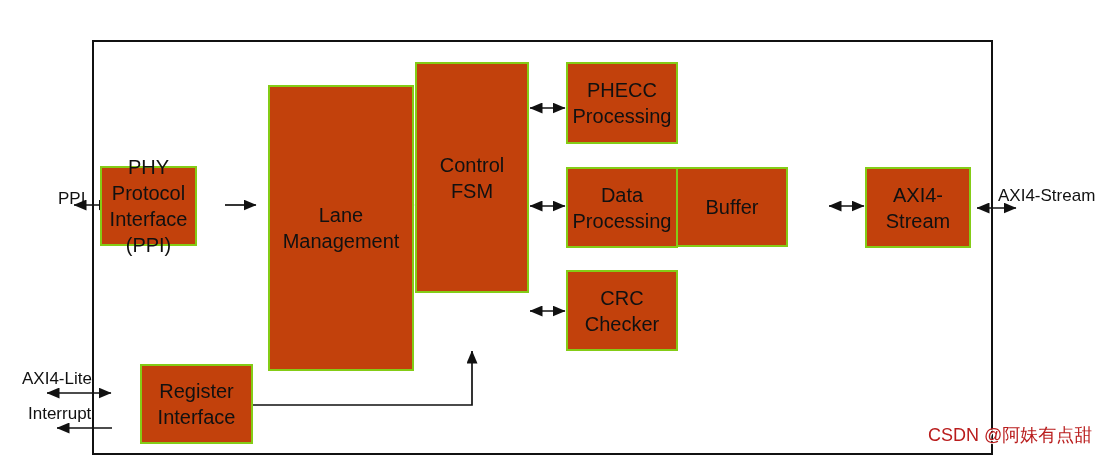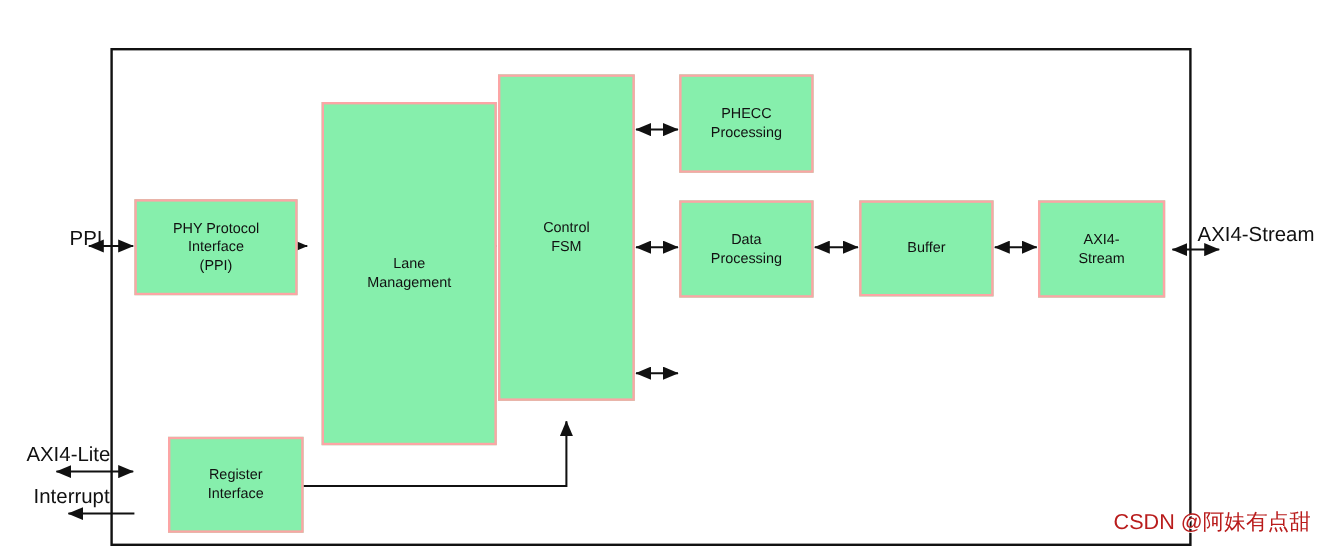--- a/index.html
+++ b/index.html
@@ -22,55 +22,55 @@
   }
   .wires {
     position: absolute;
     left: 0; top: 0;
     width: 1112px; height: 459px;
     pointer-events: none;
   }
   .block {
     position: absolute;
     box-sizing: border-box;
-    border: 2px solid #fca5a5;
-    background: #86efac;
+    border: 2px solid #84cc16;
+    background: #c2410c;
     display: flex;
     align-items: center;
     justify-content: center;
     text-align: center;
     white-space: pre-line;
-    font-size: 12px;
+    font-size: 20px;
     line-height: 1.3;
     z-index: 2;
   }
   .port-label {
     position: absolute;
     font-size: 17px;
     line-height: 1.1;
     white-space: nowrap;
     z-index: 3;
   }
   .watermark {
     position: absolute;
     left: 928px; top: 423px;
     font-size: 18px;
     color: #b91c1c;
     white-space: nowrap;
     z-index: 4;
     text-shadow: 1px 1px 0 #ffffff;
   }
   
-  .b-ppi   { left:112px; top:166px; width:136px; height:80px; }
+  .b-ppi   { left:100px; top:166px; width:97px; height:80px; }
   .b-lane  { left:268px; top:62px;  width:146px; height:286px;margin-top:23px; }
-  .b-fsm   { left:415px; top:62px;  width:114px; height:272px; }
+  .b-fsm   { left:415px; top:62px;  width:114px; height:231px; }
   .b-phecc { left:566px; top:62px;  width:112px; height:82px; }
   .b-data  { left:566px; top:167px; width:112px; height:81px; }
   .b-crc   { left:566px; top:270px; width:112px; height:81px; }
-  .b-buf   { left:716px; top:167px; width:112px; height:80px; }
+  .b-buf   { left:676px; top:167px; width:112px; height:80px; }
   .b-axis  { left:865px; top:167px; width:106px; height:81px; }
   .b-reg   { left:112px; top:364px; width:113px; height:80px;margin-left:28px; }
   .p-ppi       { left:58px;  top:190px; }
   .p-axistream { left:998px; top:187px; }
   .p-axilite   { left:22px;  top:370px; }
   .p-irq       { left:28px;  top:405px; }
 </style>
 </head>
 <body>
 
@@ -107,20 +107,22 @@
 Interface
 (PPI)</div>
   <div class="block b-lane">Lane
 Management</div>
   <div class="block b-fsm">Control
 FSM</div>
   <div class="block b-phecc">PHECC
 Processing</div>
   <div class="block b-data">Data
 Processing</div>
+  <div class="block b-crc">CRC
+Checker</div>
   <div class="block b-buf">Buffer</div>
   <div class="block b-axis">AXI4-
 Stream</div>
   <div class="block b-reg">Register
 Interface</div>
 
   <span class="port-label p-ppi">PPI</span>
   <span class="port-label p-axistream">AXI4-Stream</span>
   <span class="port-label p-axilite">AXI4-Lite</span>
   <span class="port-label p-irq">Interrupt</span>

